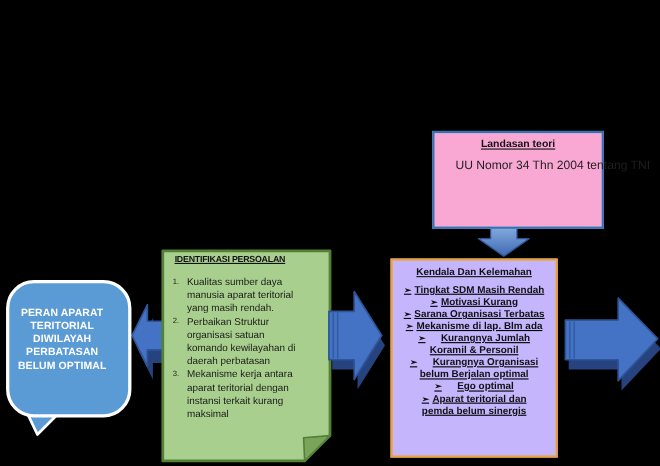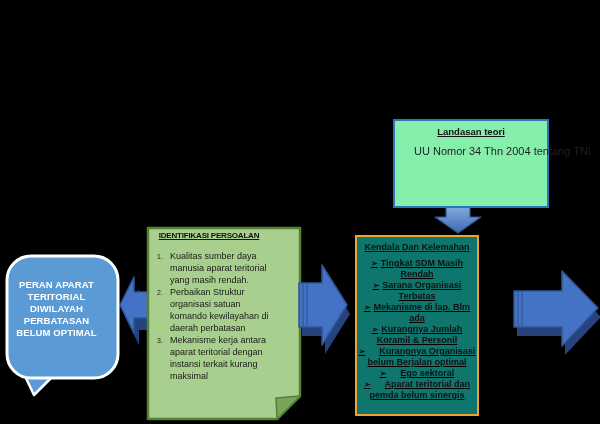--- a/index.html
+++ b/index.html
@@ -14,34 +14,34 @@
 
   
   .ident-title{left:150px;top:231px;width:118px;text-align:center;white-space:nowrap;
                font-weight:bold;font-size:8px;letter-spacing:-.2px;text-decoration:underline;color:#111;}
   .ident-list{left:157px;top:250px;width:138px;color:#1a1a1a;}
   .ident-item{display:flex;align-items:flex-start;}
   .ident-num{width:13px;flex:0 0 13px;font-size:7px;padding-top:2.5px;color:#222;}
   .ident-text{font-size:9px;line-height:12px;white-space:pre-line;}
 
   
-  .kendala-box{left:355px;top:235px;width:124px;height:181px;box-sizing:border-box;
-               background:#0f766e;border:2.5px solid #EFA32F;padding-top:5px;}
+  .kendala-box{left:355px;top:235px;width:152px;height:181px;box-sizing:border-box;
+               background:#c4b5fd;border:2.5px solid #EFA32F;padding-top:5px;}
   .kendala-title{text-align:center;font-weight:bold;font-size:9px;text-decoration:underline;color:#111;}
   .kendala-items{margin-top:6px;text-decoration:underline;}
   .k-item{text-align:center;font-weight:bold;font-size:9px;line-height:11px;color:#111;white-space:pre-line;}
   .k-bullet{font-size:8px;margin-right:3px;font-weight:bold;}
   .k-item:nth-child(5) .k-bullet,
   .k-item:nth-child(6) .k-bullet,
   .k-item:nth-child(7) .k-bullet,
   .k-item:nth-child(9) .k-bullet{margin-right:14px;}
 
   
   .landasan-box{left:393px;top:119px;width:156px;height:89px;box-sizing:border-box;
-                background:#86efac;border:2px solid #2E75B6;}
+                background:#f9a8d4;border:2px solid #2E75B6;}
   .landasan-title{text-align:center;margin-top:5px;font-weight:bold;font-size:9.5px;
                   text-decoration:underline;color:#111;}
   .landasan-line{margin:8px 0 0 19px;font-size:11px;white-space:nowrap;color:#1f1f1f;}
 </style>
 </head>
 <body>
 
 <div class="canvas">
 
   <svg class="layer" width="600" height="424" viewBox="0 0 600 424">
@@ -105,27 +105,28 @@
 instansi terkait kurang
 maksimal</span>
     </div>
   </div>
   <div class="txt ident-title">IDENTIFIKASI PERSOALAN</div>
 
   <div class="txt kendala-box">
     <div class="kendala-title">Kendala Dan Kelemahan</div>
     <div class="kendala-items">
       <div class="k-item"><span class="k-bullet">➢</span><span>Tingkat SDM Masih Rendah</span></div>
+      <div class="k-item"><span class="k-bullet">➢</span><span>Motivasi Kurang</span></div>
       <div class="k-item"><span class="k-bullet">➢</span><span>Sarana Organisasi Terbatas</span></div>
       <div class="k-item"><span class="k-bullet">➢</span><span>Mekanisme di lap. Blm ada</span></div>
       <div class="k-item"><span class="k-bullet">➢</span><span>Kurangnya Jumlah
 Koramil &amp; Personil</span></div>
       <div class="k-item"><span class="k-bullet">➢</span><span>Kurangnya Organisasi
 belum Berjalan optimal</span></div>
-      <div class="k-item"><span class="k-bullet">➢</span><span>Ego sektoral</span></div>
+      <div class="k-item"><span class="k-bullet">➢</span><span>Ego optimal</span></div>
       <div class="k-item"><span class="k-bullet">➢</span><span>Aparat teritorial dan
 pemda belum sinergis</span></div>
     </div>
   </div>
 
   <div class="txt landasan-box">
     <div class="landasan-title">Landasan teori</div>
     <div class="landasan-line">UU Nomor 34 Thn 2004 tentang TNI</div>
   </div>
 

